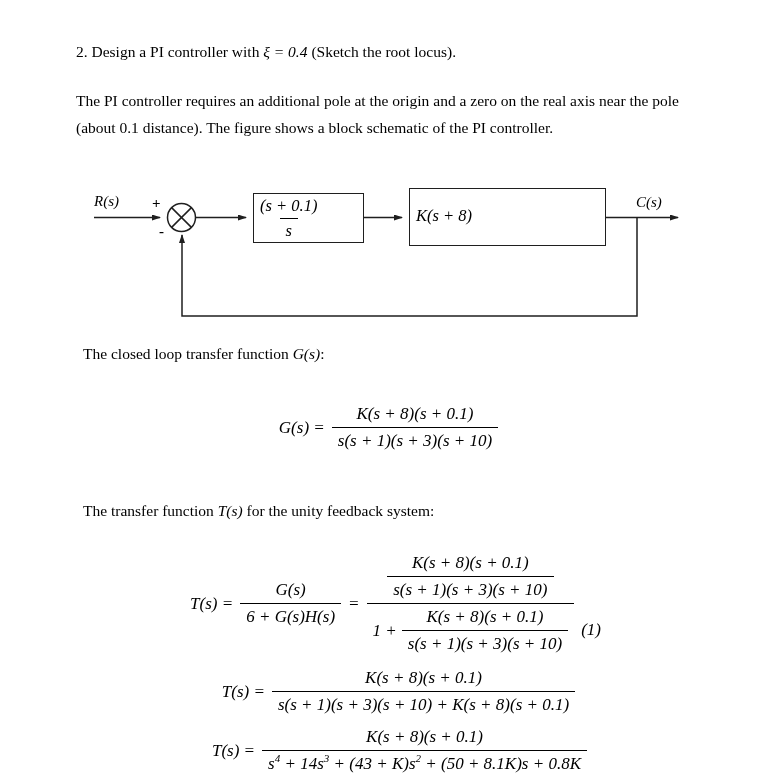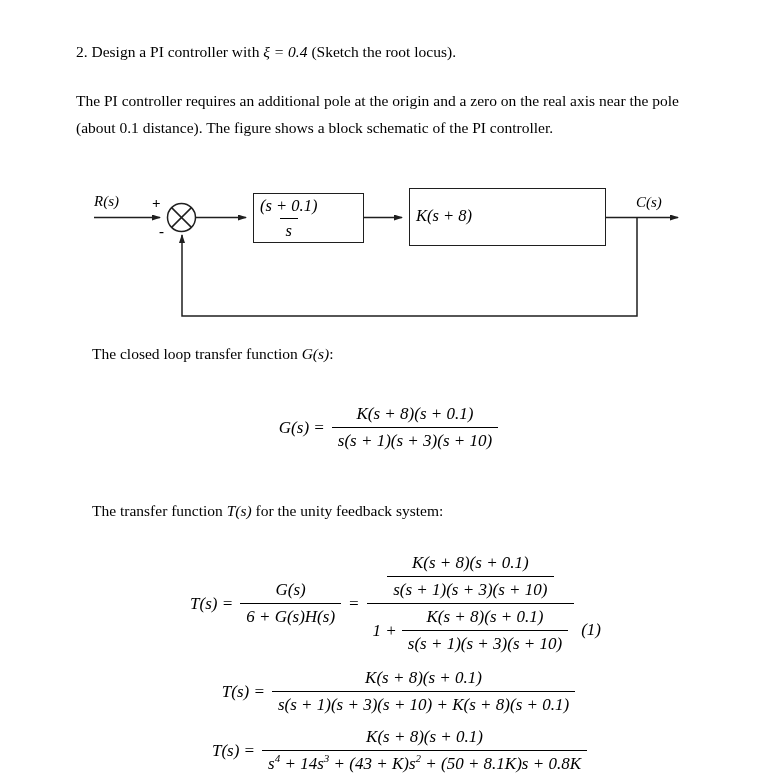--- a/index.html
+++ b/index.html
@@ -19,21 +19,21 @@
   .blk{position:absolute;border:1.7px solid #1f1f1f;background:#fff;display:flex;align-items:center;justify-content:flex-start;box-sizing:border-box;font-size:16.5px;font-style:italic;}
 
   
   .frac{display:inline-flex;flex-direction:column;align-items:center;vertical-align:middle;}
   .frac>.num{padding:0 6px 2px;}
   .frac>.den{border-top:1.4px solid #000;padding:2px 6px 0;}
   .denrow{display:inline-flex;align-items:center;gap:5px;}
   .eq{display:flex;align-items:center;justify-content:center;gap:7px;font-size:17px;font-style:italic;line-height:22px;}
   .eq .tag{align-self:flex-end;margin-bottom:14px;}
   sup{font-size:11px;line-height:0;}
-  .cap{margin:16px;}
+  .cap{margin:7px;}
   .cap1{margin-top:16px;}
   .eqg{margin-top:36px;}
   .cap2{margin-top:45px;}
   .eq1{margin-top:28px;margin-left:14px;}
   .eq2{margin-top:12px;margin-left:20px;}
   .eq3{margin-top:10px;margin-left:22px;}
 </style>
 </head>
 <body>
 

